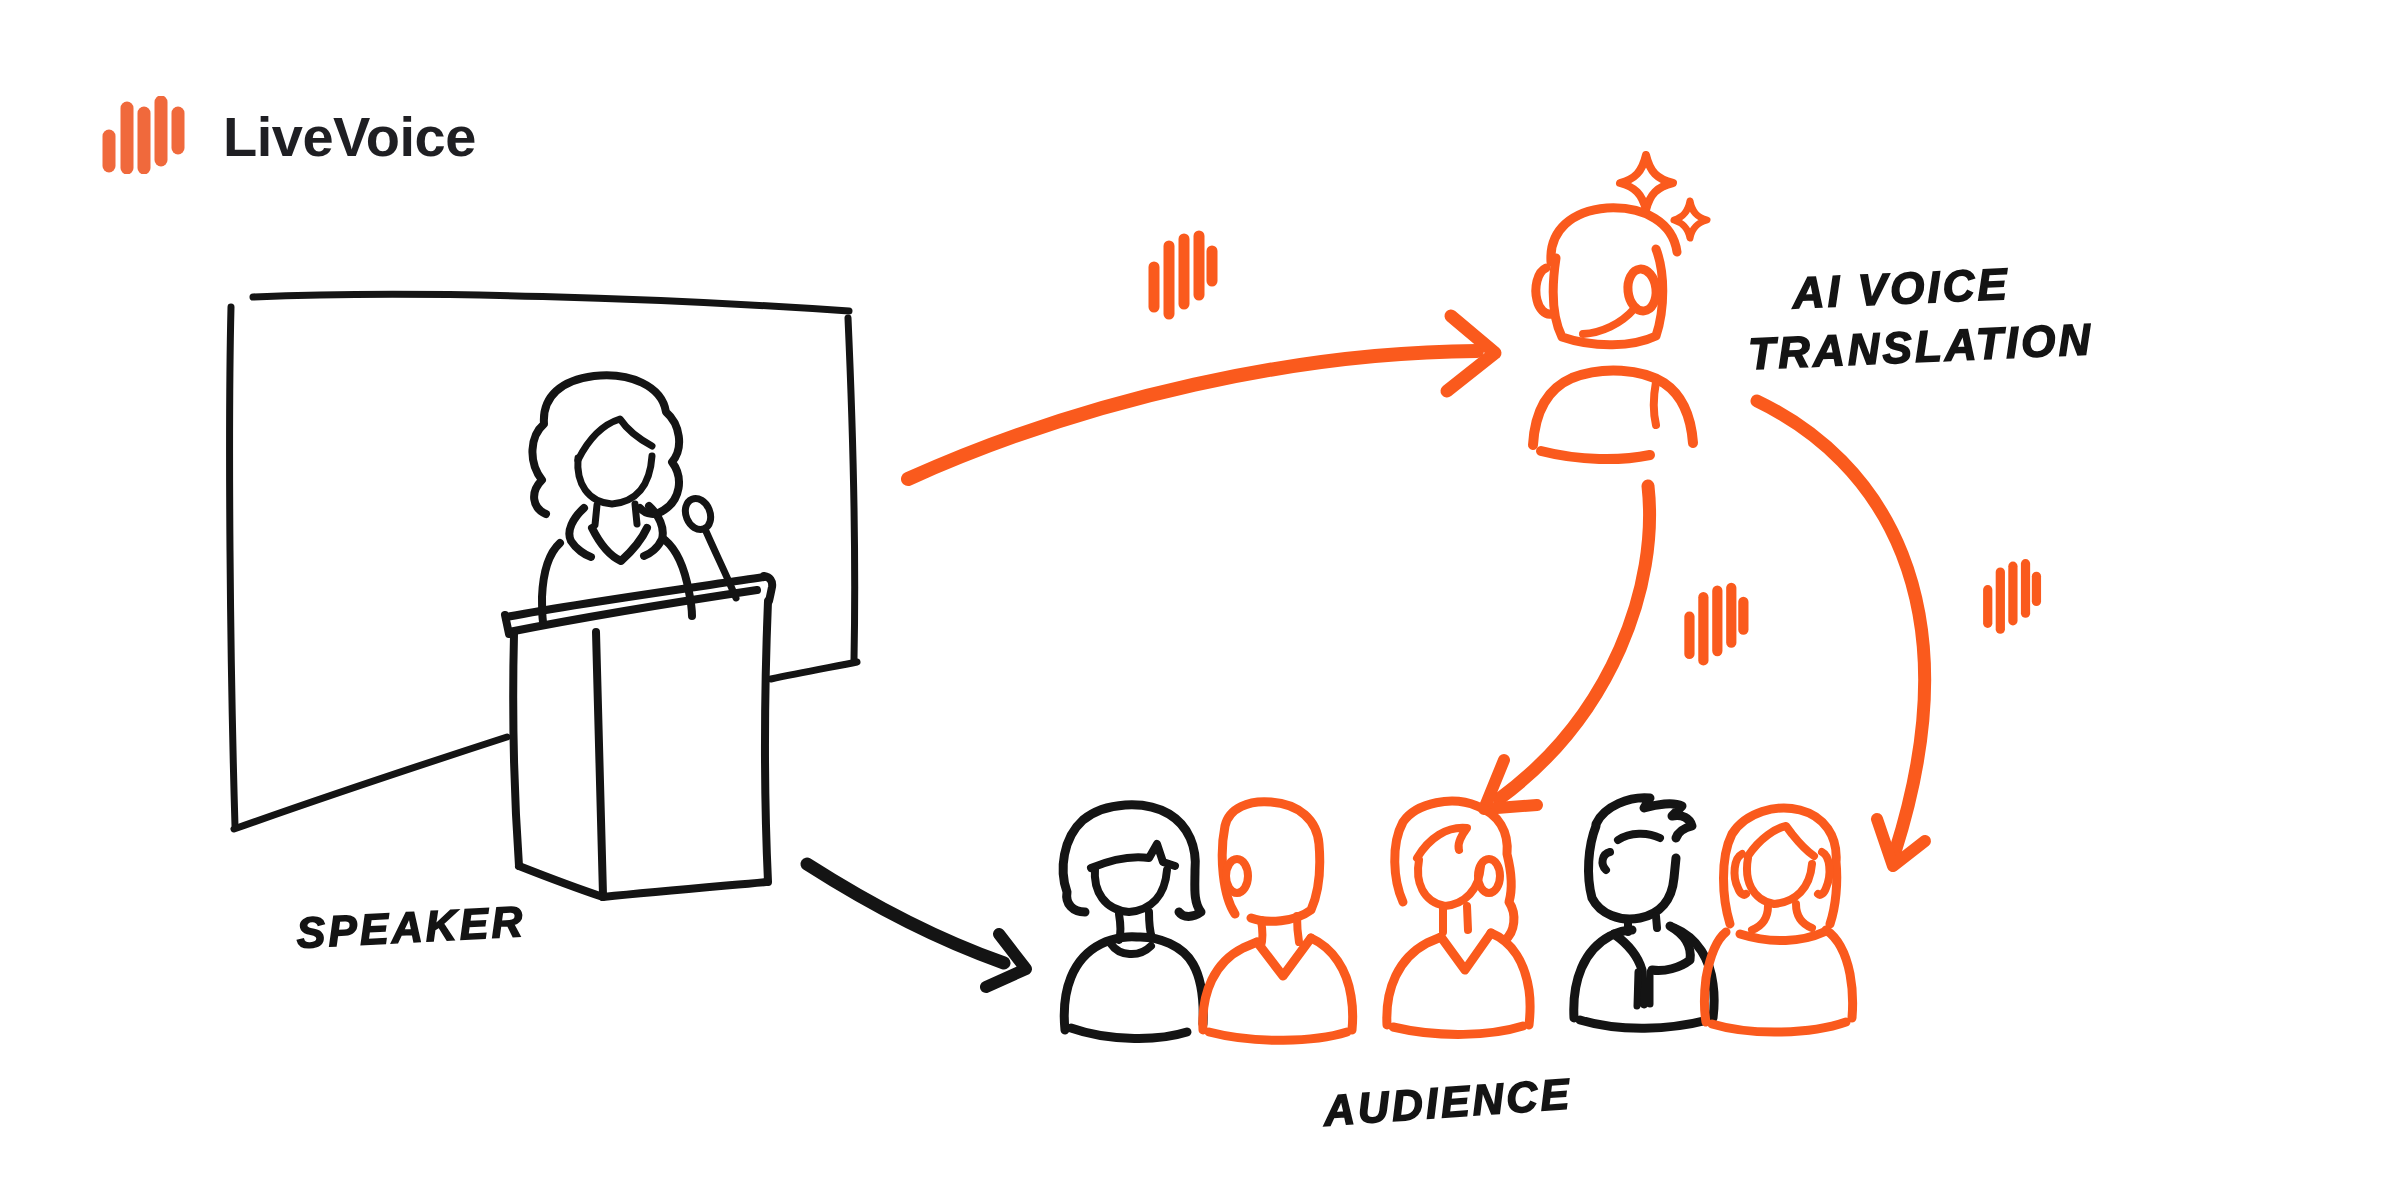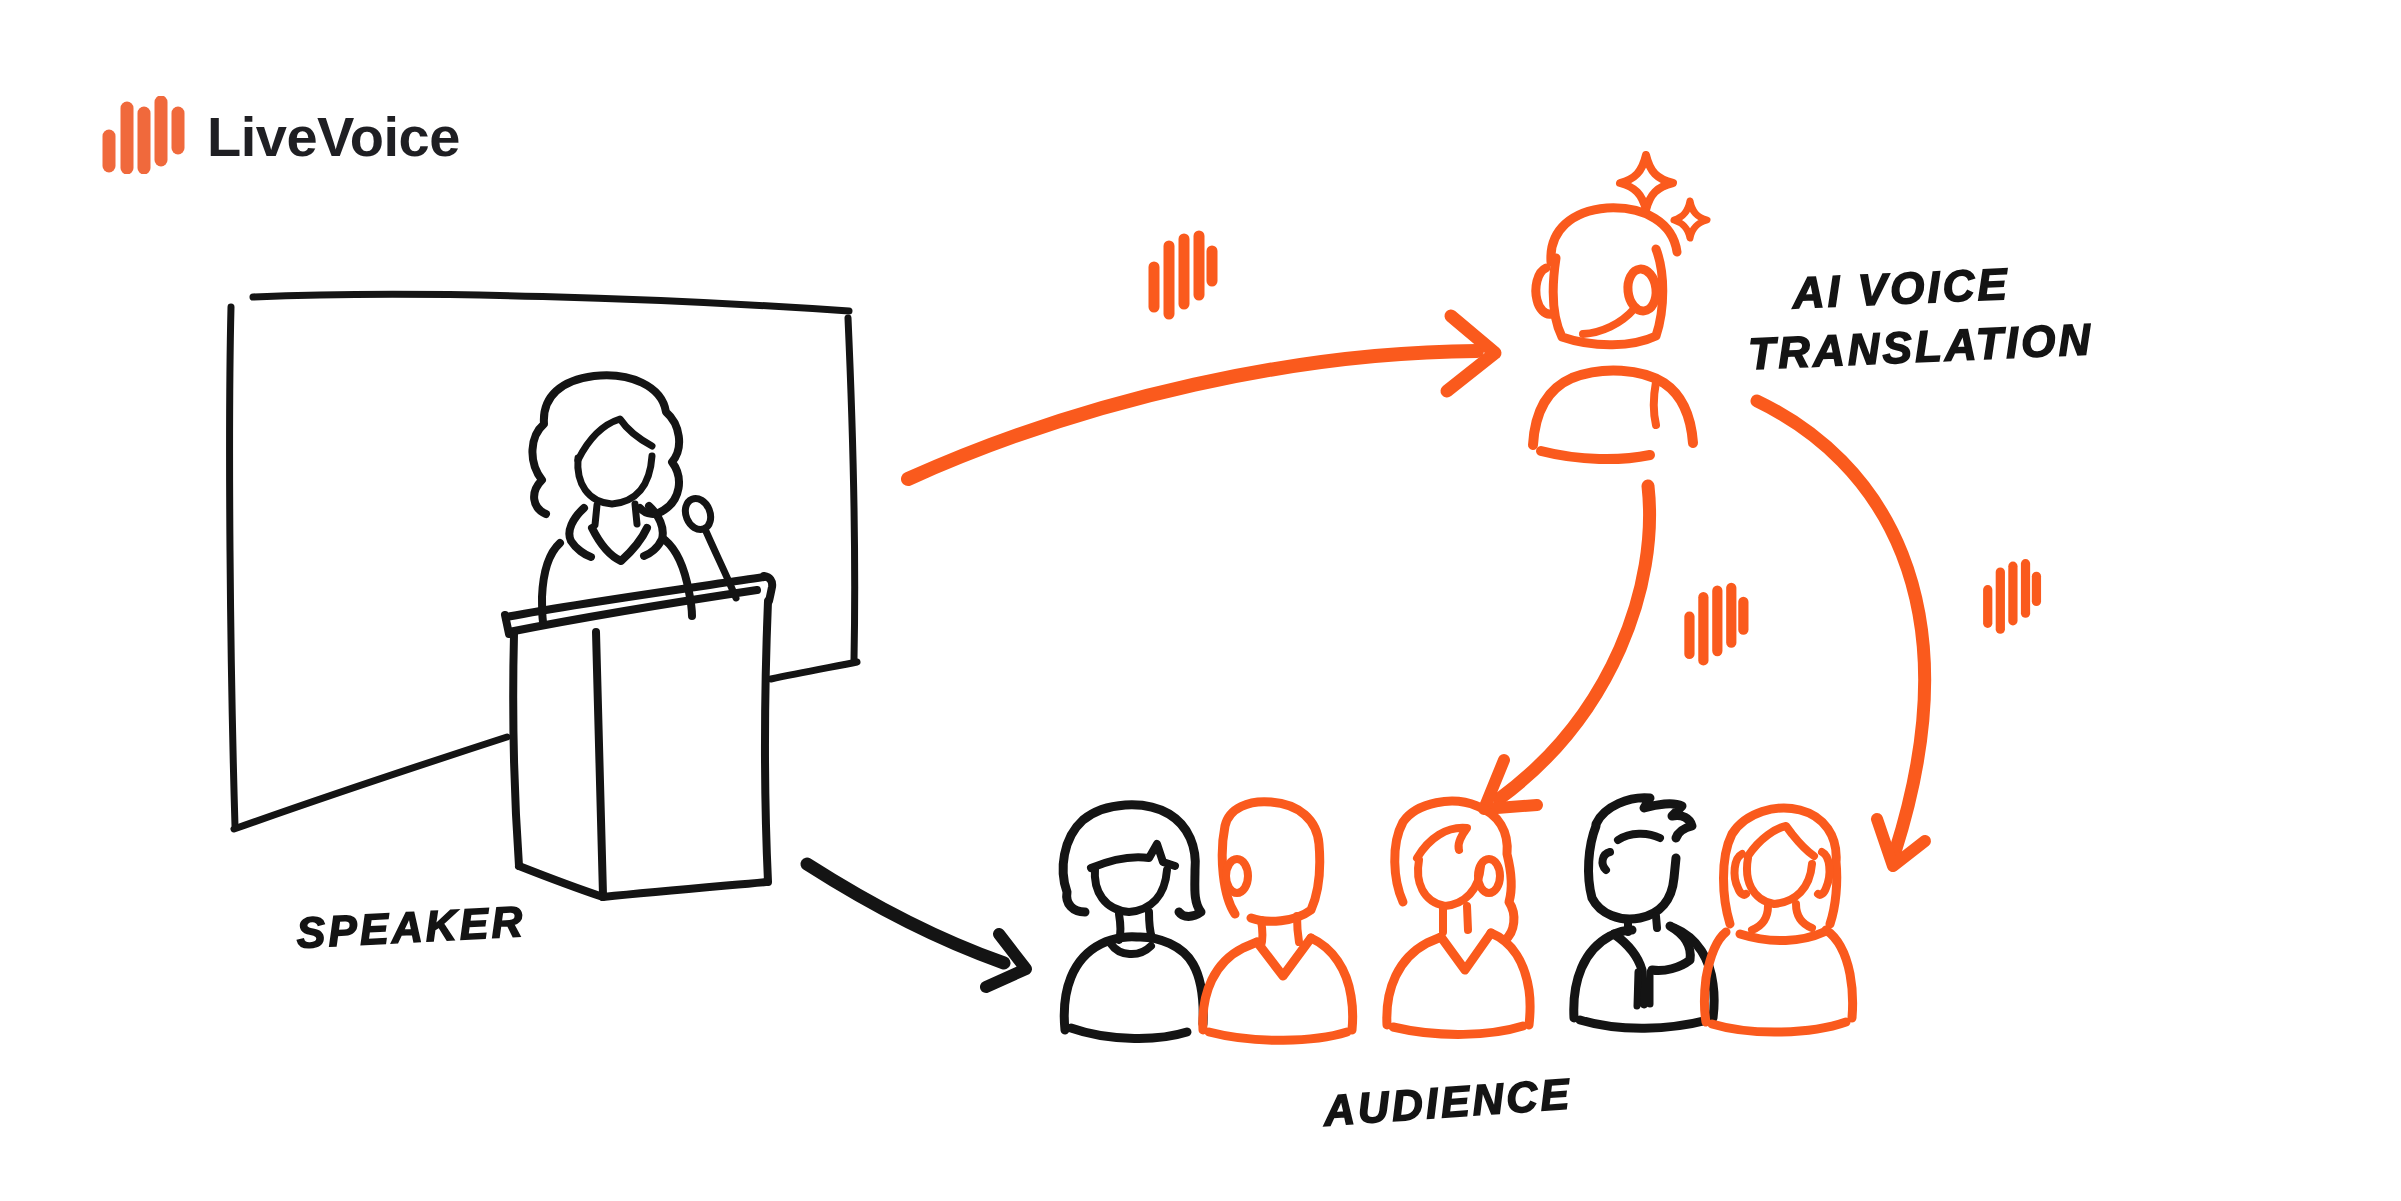--- a/index.html
+++ b/index.html
@@ -7,21 +7,21 @@
     --logo-orange:#F0693C;
     --ink:#141414;
     --bg:#FFFFFF;
   }
   html,body{margin:0;padding:0;background:var(--bg);}
   .canvas{
     position:relative;width:2401px;height:1201px;background:var(--bg);
     font-family:"Liberation Sans",sans-serif;overflow:hidden;
   }
   
-  .logo{position:absolute;left:99px;top:96px;display:flex;align-items:center;gap:20px;}
+  .logo{position:absolute;left:99px;top:96px;display:flex;align-items:center;gap:36px;}
   .logo-text{
     font-size:56px;font-weight:700;color:#1F1F23;letter-spacing:-0.5px;line-height:1;
     transform:translateY(2px);
   }
   .logo-mark line{stroke:var(--logo-orange);stroke-width:13;stroke-linecap:round;fill:none;}
   
   svg.scene{position:absolute;left:0;top:0;width:2401px;height:1201px;display:block;}
   svg.scene path, svg.scene line, svg.scene ellipse, svg.scene polyline{
     fill:none;stroke-linecap:round;stroke-linejoin:round;
   }

